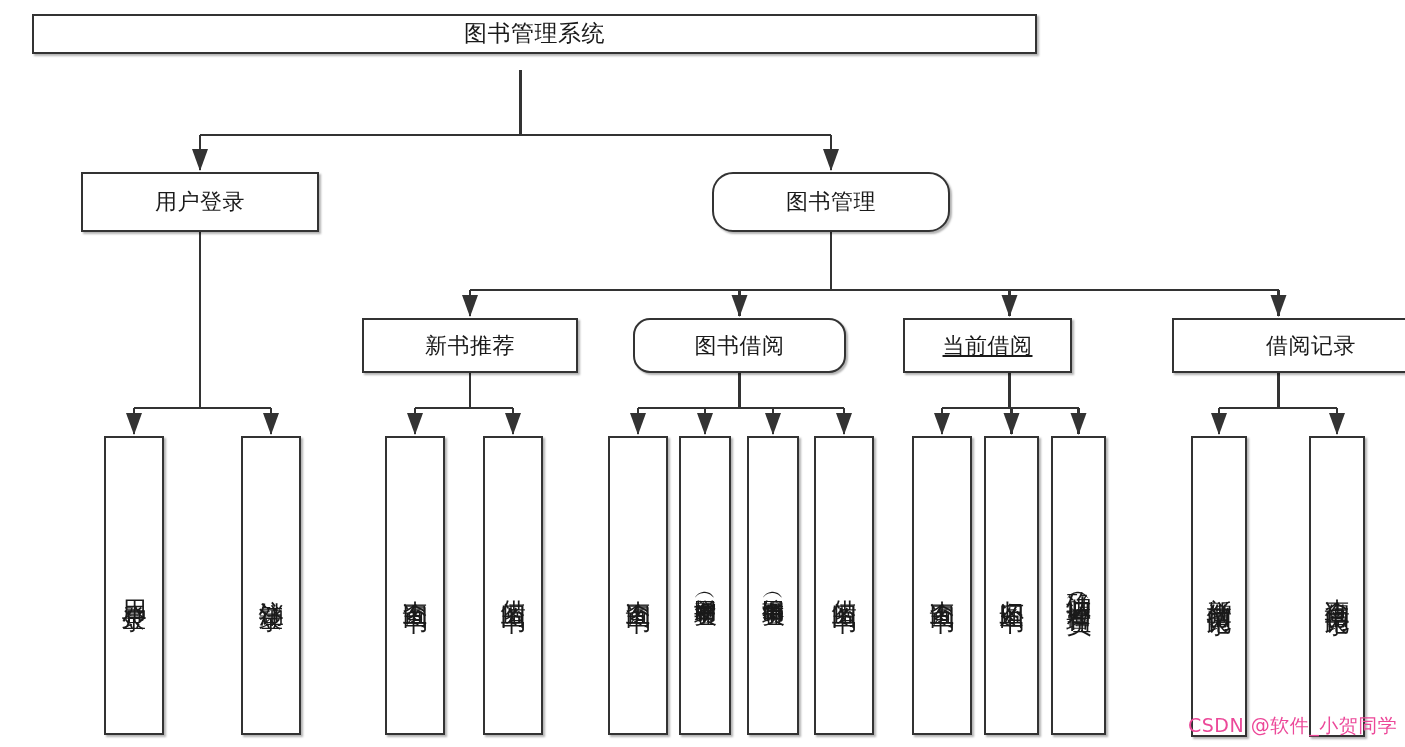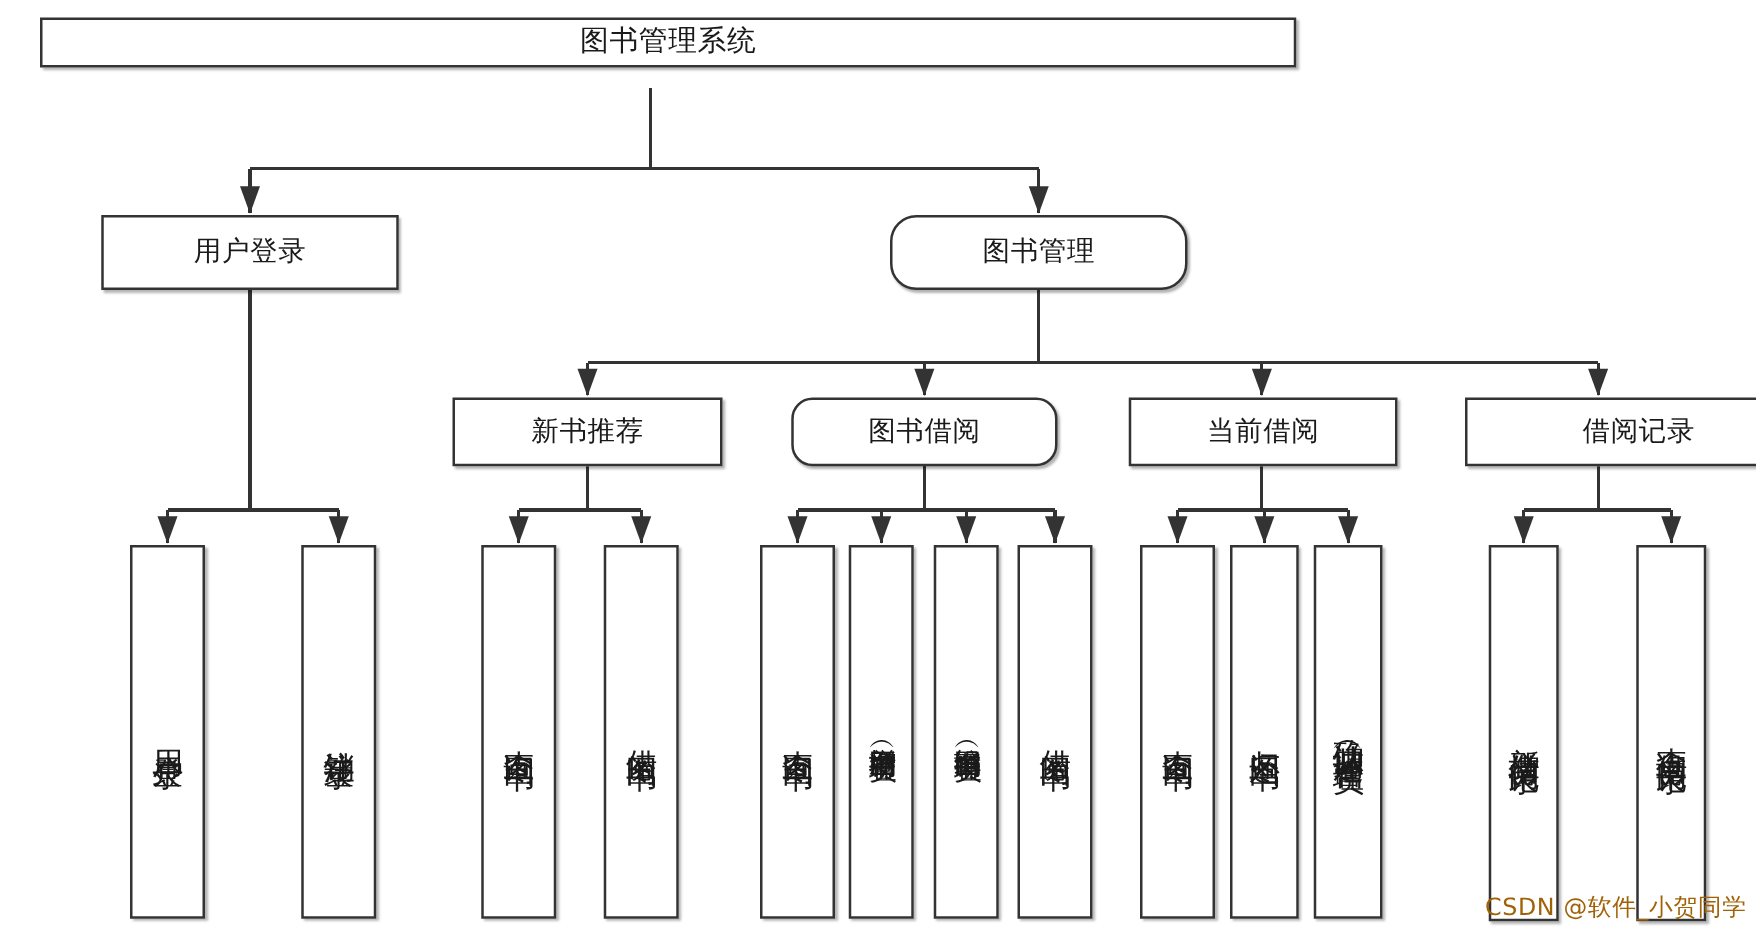--- a/index.html
+++ b/index.html
@@ -68,21 +68,21 @@
   }
   .node.vert.narrow .node-label {
     font-size: 22px;
     letter-spacing: 1px;
   }
   #watermark {
     position: absolute;
     left: 1188px;
     top: 713px;
     font-size: 19px;
-    color: #a16207;
+    color: #ec4899;
     white-space: nowrap;
     font-family: "DejaVu Sans", "Liberation Sans", sans-serif;
     letter-spacing: 0.5px;
   }
 </style>
 </head>
 <body>
 
 <div id="diagram-root">
   <svg id="edge-layer" viewBox="0 0 1405 747" preserveAspectRatio="none" aria-hidden="true">
@@ -148,21 +148,21 @@
       </div>
       <div class="node horiz" style="left: 712px; top: 172px; width: 238px; height: 60px; border-radius: 21px;">
         <span class="node-label">图书管理</span>
       </div>
       <div class="node horiz" style="left: 362px; top: 318px; width: 216px; height: 55px;">
         <span class="node-label">新书推荐</span>
       </div>
       <div class="node horiz" style="left: 633px; top: 318px; width: 213px; height: 55px; border-radius: 17px;">
         <span class="node-label">图书借阅</span>
       </div>
-      <div class="node horiz" style="left: 903px; top: 318px; width: 215px; height: 55px;">
+      <div class="node horiz" style="left: 903px; top: 318px; width: 169px; height: 55px; text-decoration: underline;">
         <span class="node-label">当前借阅</span>
       </div>
       <div class="node horiz" style="left: 1172px; top: 318px; width: 246px; height: 55px; padding-left: 32px;">
         <span class="node-label">借阅记录</span>
       </div>
       <div class="node vert" style="left: 104px; top: 436px; width: 60px; height: 299px;">
         <span class="node-label">用户登录</span>
       </div>
       <div class="node vert" style="left: 241px; top: 436px; width: 60px; height: 299px;">
         <span class="node-label">注销登录</span>

